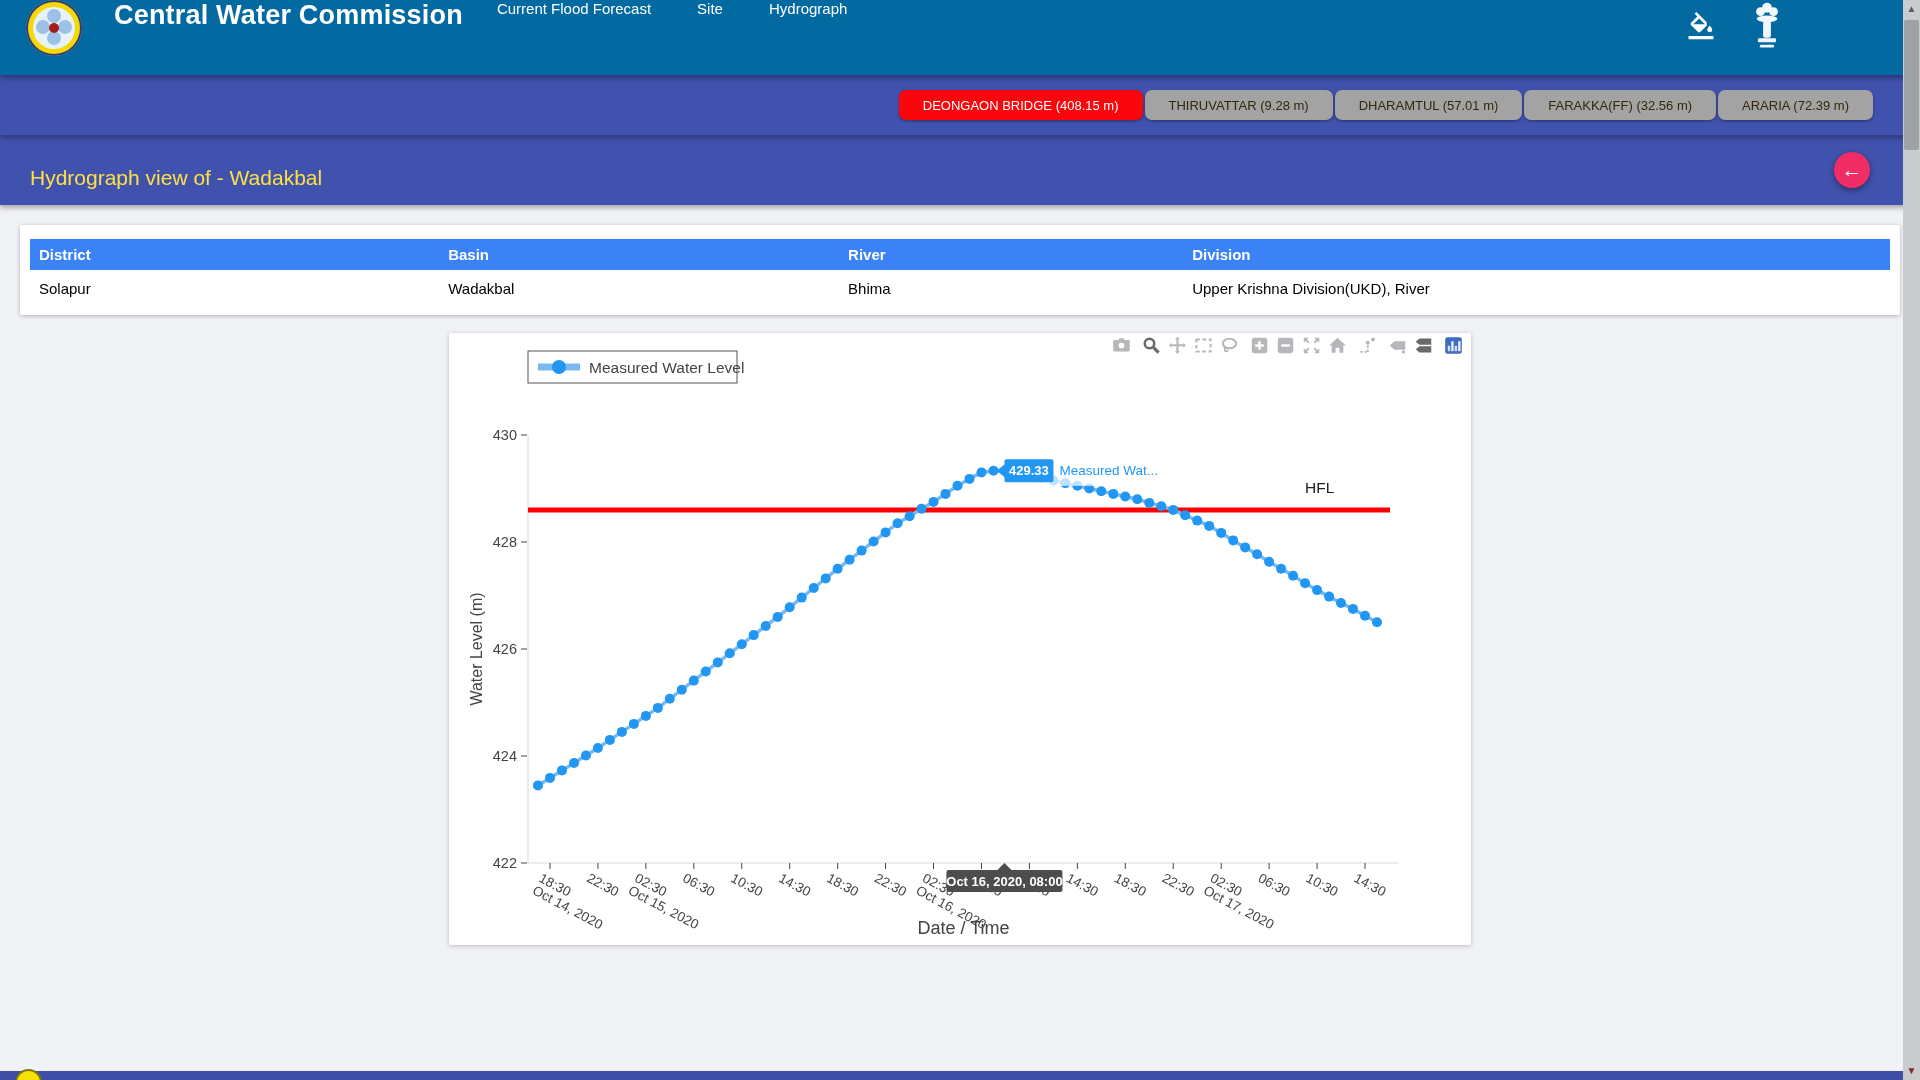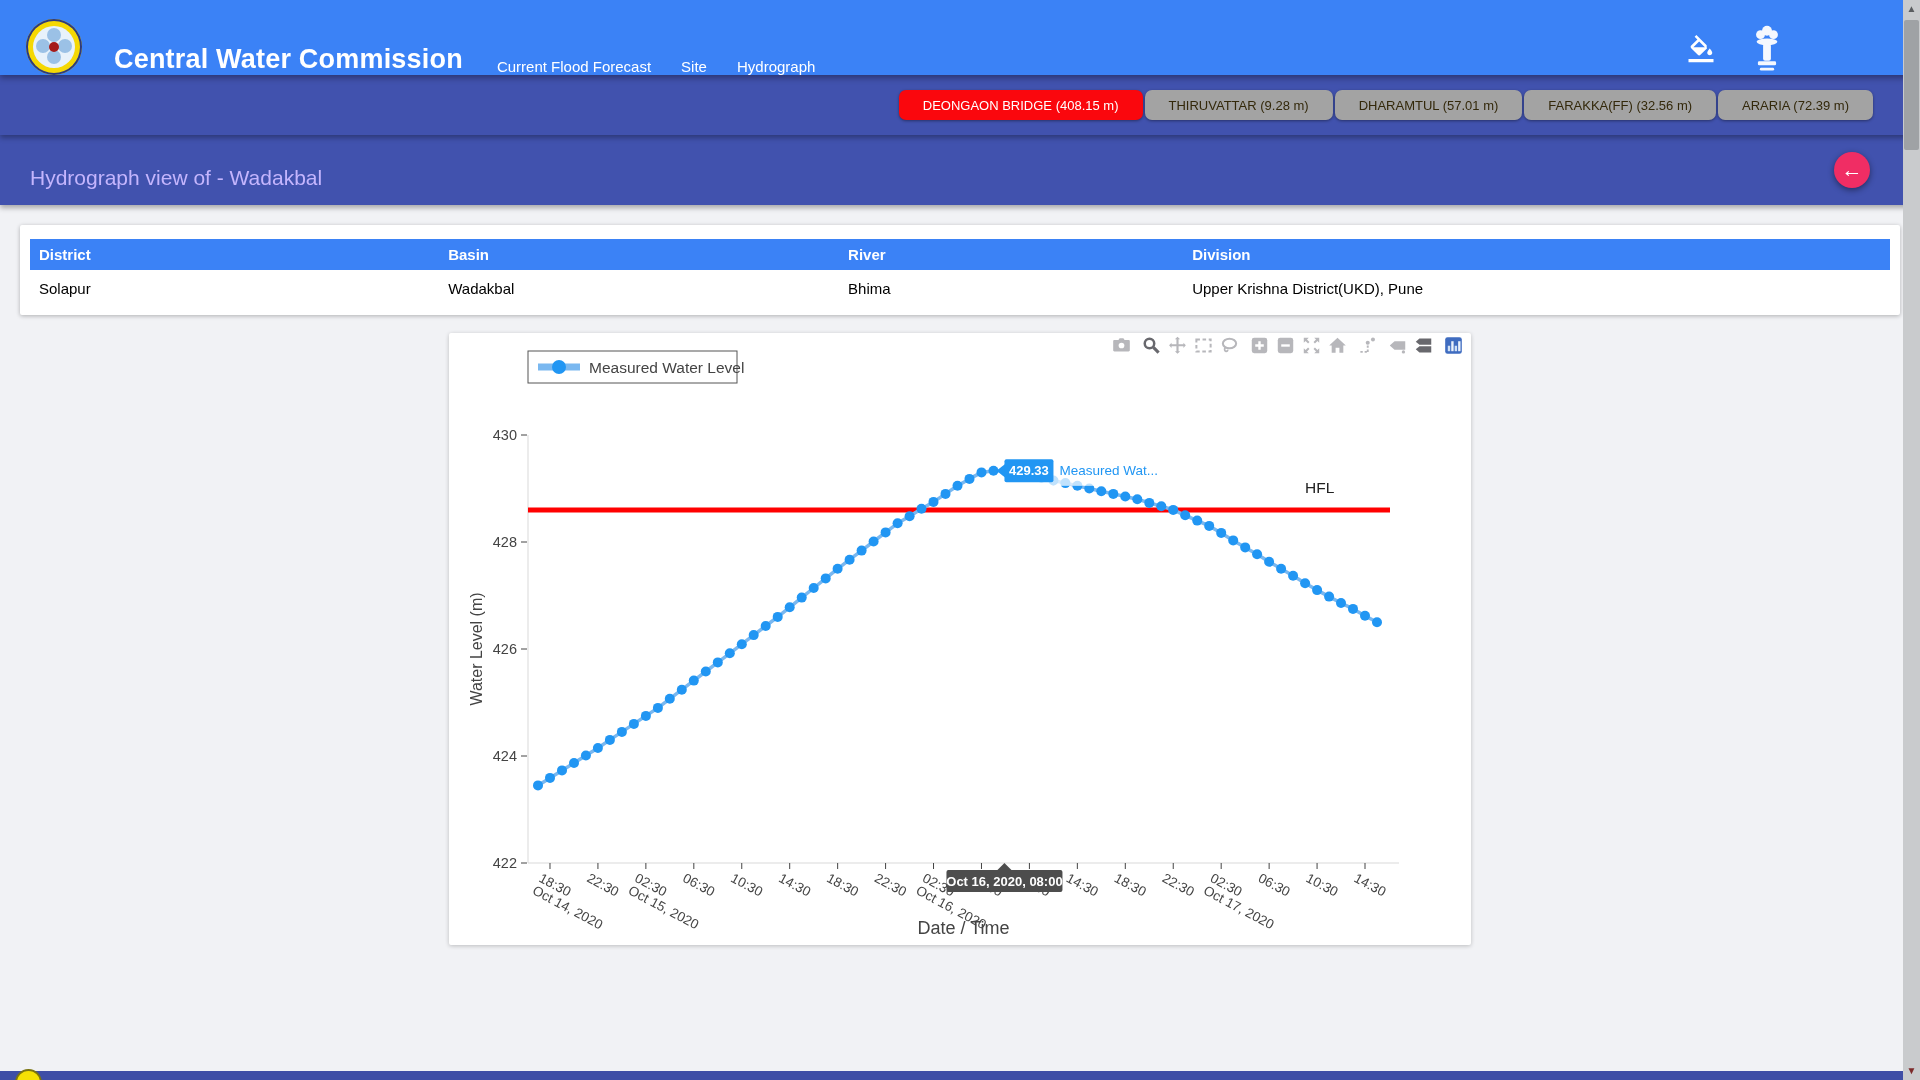--- a/index.html
+++ b/index.html
@@ -3,32 +3,32 @@
 <meta charset="utf-8">
 <style>
   * { box-sizing: border-box; }
   html,body { margin:0; padding:0; }
   body {
     width:1920px; height:1080px; overflow:hidden; position:relative;
     background:#f1f2f5; font-family:"Liberation Sans", sans-serif;
   }
   
   .navbar {
-    height:75px; background:#3b82f6; display:flex; align-items:flex-end;
+    height:75px; background:#0369a1; display:flex; align-items:flex-start;
     padding:0 26px; position:relative; z-index:6;
     box-shadow:0 3px 6px rgba(0,0,0,.35);
   }
   .cwc-logo { width:56px; height:56px; border-radius:50%; background:#f5d804;
     display:flex; align-items:center; justify-content:center; flex:0 0 auto;
     box-shadow:0 0 0 2px #2c3a80 inset; }
   .cwc-logo .inner { width:42px; height:42px; border-radius:50%; background:#e8f2fb; position:relative; overflow:hidden; }
   .cwc-logo .petal { position:absolute; width:14px; height:14px; border-radius:50%; background:#8db9e2; opacity:.85; }
   .cwc-logo .core { position:absolute; left:16px; top:16px; width:10px; height:10px; border-radius:50%; background:#a51b1b; }
   .nav-title { color:#fff; font-size:27px; font-weight:bold; margin:0 34px 0 32px; letter-spacing:.2px; }
-  .nav-links { display:flex; gap:30px; align-items:center; }
+  .nav-links { display:flex; gap:46px; align-items:center; }
   .nav-link { color:#fff; font-size:15px; cursor:pointer; }
   .nav-right { margin-left:auto; display:flex; align-items:center; gap:34px; padding-right:110px; }
   .bucket-icon svg { display:block; }
   .emblem-icon svg { display:block; }
   
   .stations-band {
     height:60px; background:#4152ae; display:flex; align-items:center;
     justify-content:flex-end; gap:2px; padding-right:47px;
     position:relative; z-index:5; box-shadow:0 3px 5px rgba(0,0,0,.3);
   }
@@ -37,21 +37,21 @@
     font-family:"Liberation Sans",sans-serif; font-size:13px; color:#33280a;
     background:#a3a3a3; box-shadow:0 1px 3px rgba(0,0,0,.4); cursor:pointer; white-space:nowrap;
   }
   .station-btn.red { background:#fa070d; color:#fff; }
   
   .page-band {
     height:70px; background:#4152ae; display:flex; align-items:center;
     justify-content:space-between; padding:0 50px 0 30px; position:relative; z-index:4;
     box-shadow:0 3px 5px rgba(0,0,0,.3);
   }
-  .page-band .title { color:#c4b5fd; font-size:21px;margin-top:16px; }
+  .page-band .title { color:#fde047; font-size:21px;margin-top:16px; }
   .back-btn {
     width:36px; height:36px; border-radius:50%; background:#f02d64; border:none;
     color:#fff; font-size:21px; line-height:34px; text-align:center; cursor:pointer;
     box-shadow:0 2px 6px rgba(0,0,0,.45); padding:0;
   }
   
   .table-card {
     margin:20px 20px 0; background:#fff; padding:14px 10px 12px;
     box-shadow:0 1px 4px rgba(0,0,0,.28); border-radius:2px;
   }
@@ -145,21 +145,21 @@
           <th>Basin</th>
           <th>River</th>
           <th>Division</th>
         </tr>
       </thead>
     <tbody id="table-body">
         <tr>
           <td>Solapur</td>
           <td>Wadakbal</td>
           <td>Bhima</td>
-          <td>Upper Krishna District(UKD), Pune</td>
+          <td>Upper Krishna Division(UKD), River</td>
         </tr>
       </tbody>
   </table>
 </div>
 
 <div class="chart-card">
   <div class="modebar" id="modebar">
       <div class="mb-group">
         <span class="mb-icon">
           <svg viewBox="0 0 16 16">

